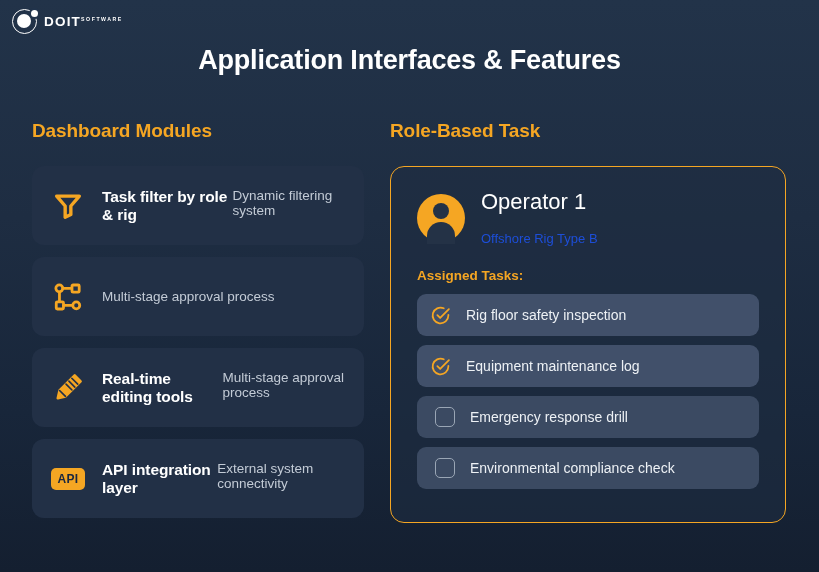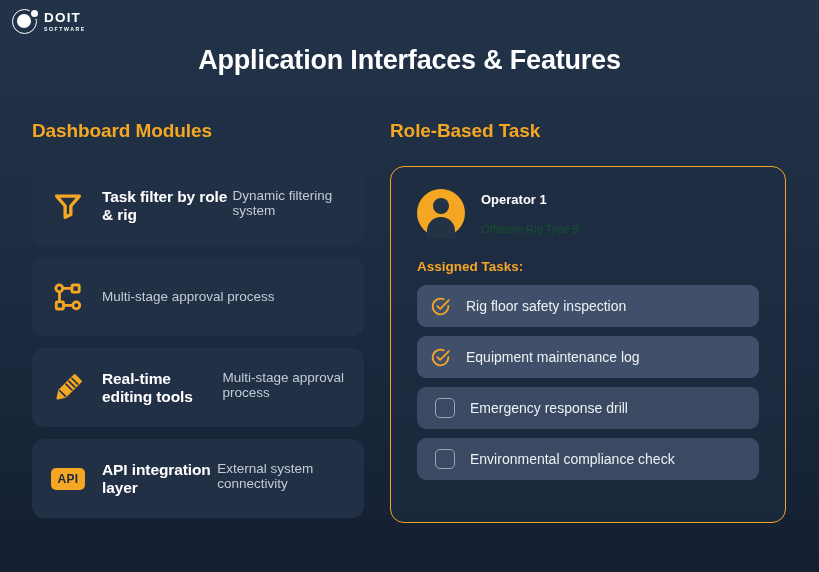--- a/index.html
+++ b/index.html
@@ -26,21 +26,21 @@
   }
   .logo-dot-inner {
     position: absolute; left: 5px; top: 5px; width: 14px; height: 14px;
     background: #ffffff; border-radius: 50%;
   }
   .logo-dot-small {
     position: absolute; right: -1px; top: 1px; width: 7px; height: 7px;
     background: #ffffff; border-radius: 50%;
     box-shadow: 0 0 0 2px #22344c;
   }
-  .logo-text { display: flex; flex-direction: column; line-height: 1; }
+  .logo-text { display: flex; flex-direction: row; line-height: 1; }
   .logo-title {
     font-size: 13.5px; font-weight: 700; letter-spacing: 1.2px; color: #ffffff;
   }
   .logo-sub {
     font-size: 5.2px; font-weight: 700; letter-spacing: 1.55px; color: #ffffff;
     margin-top: 2px;
   }
 
   
   .headline {
@@ -100,22 +100,22 @@
     position: relative; flex: 0 0 48px;
   }
   .avatar-head {
     position: absolute; left: 50%; top: 9px; transform: translateX(-50%);
     width: 16px; height: 16px; border-radius: 50%; background: #243246;
   }
   .avatar-body {
     position: absolute; left: 50%; top: 28px; transform: translateX(-50%);
     width: 28px; height: 22px; border-radius: 14px 14px 0 0; background: #243246;
   }
-  .role-name { font-size: 13px; font-weight: 700; color: #ffffff; }
-  .role-sub { font-size: 11px; color: #14532d; margin-top: 16px; }
+  .role-name { font-size: 22px; font-weight: 400; color: #ffffff; }
+  .role-sub { font-size: 13px; color: #1d4ed8; margin-top: 16px; }
 
   .tasks-label {
     font-size: 13.5px; font-weight: 700; color: #f5a623;
     margin-top: 22px; margin-bottom: 11px;
   }
   .task-list { display: flex; flex-direction: column; gap: 9px; }
   .task-item {
     background: #41506a;
     border-radius: 9px;
     height: 42px;

